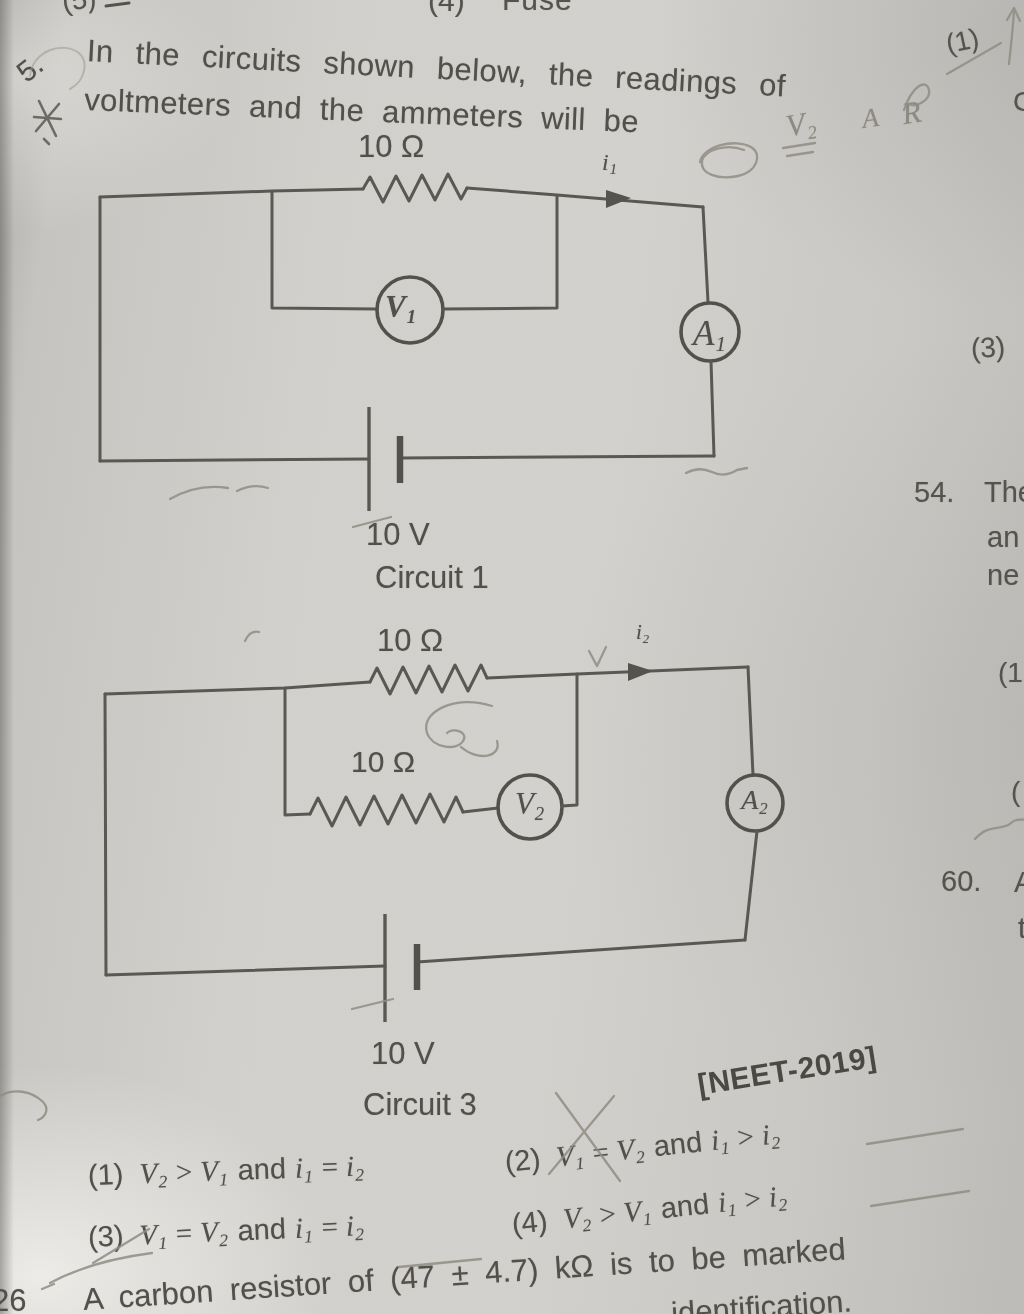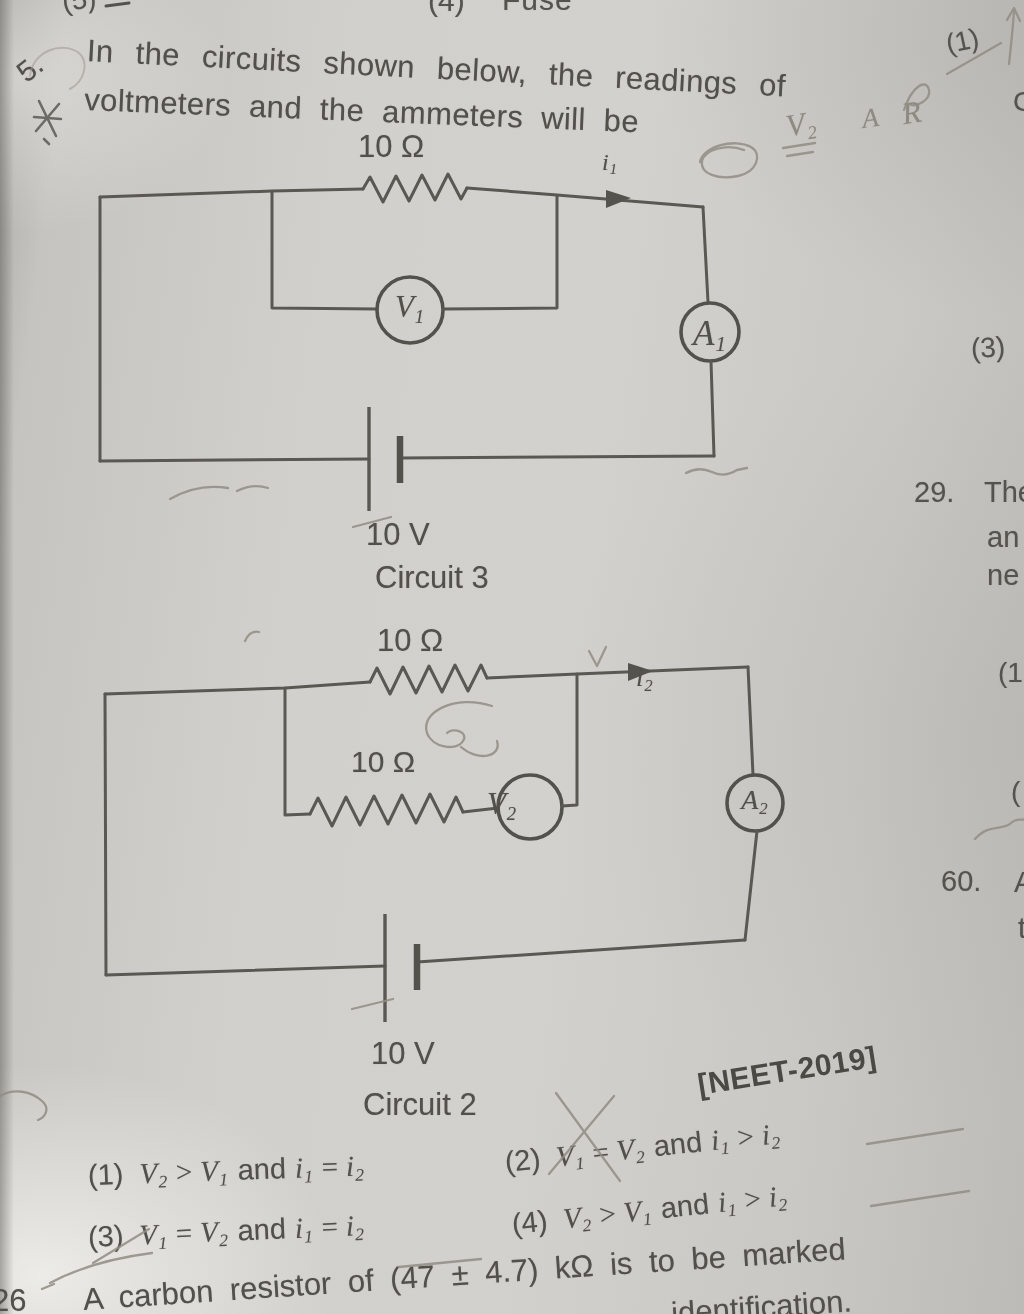--- a/index.html
+++ b/index.html
@@ -90,32 +90,32 @@
       <path class="wire" d="M745,940 L417,962"></path>
       <path class="wire" d="M385,966 L106,975"></path>
       <path class="wire-thin" d="M385,914 L385,1022"></path>
       <path class="wire-thick" d="M417,944 L417,990"></path>
     </g>
     <path class="inkline" d="M106,6 L129,3"></path>
   </svg>
 
   <div class="abs txt clabel" style="left:358px;top:129px;">10 Ω</div>
   <div class="abs txt" style="left:602px;top:148px;font-size:24px;"><span class="mvar">i</span><sub class="ms">1</sub></div>
-  <div class="meter txt" style="left:372px;top:289px;width:76px;"><span class="mvar">V</span><sub class="ms">1</sub></div>
+  <div class="meter txt" style="left:363px;top:289px;width:76px;font-weight:bold;"><span class="mvar">V</span><sub class="ms">1</sub></div>
   <div class="meter txt" style="left:674px;top:313px;width:72px;font-size:35px;"><span class="mvar">A</span><sub class="ms">1</sub></div>
   <div class="abs txt clabel" style="left:366px;top:517px;">10 V</div>
-  <div class="abs txt clabel" style="left:375px;top:560px;">Circuit 3</div>
+  <div class="abs txt clabel" style="left:375px;top:560px;">Circuit 1</div>
 
   <div class="abs txt clabel" style="left:377px;top:623px;">10 Ω</div>
-  <div class="abs txt" style="left:636px;top:620px;font-size:27px;margin-top:42px;"><span class="mvar">i</span><sub class="ms">2</sub></div>
+  <div class="abs txt" style="left:636px;top:620px;font-size:21px;"><span class="mvar">i</span><sub class="ms">2</sub></div>
   <div class="abs txt" style="left:351px;top:745px;font-size:30px;">10 Ω</div>
-  <div class="meter txt" style="left:464px;top:786px;width:76px;"><span class="mvar">V</span><sub class="ms">2</sub></div>
+  <div class="meter txt" style="left:492px;top:786px;width:76px;"><span class="mvar">V</span><sub class="ms">2</sub></div>
   <div class="meter txt" style="left:719px;top:784px;width:72px;font-size:28px;"><span class="mvar">A</span><sub class="ms">2</sub></div>
   <div class="abs txt clabel" style="left:371px;top:1036px;">10 V</div>
-  <div class="abs txt clabel" style="left:363px;top:1087px;">Circuit 2</div>
+  <div class="abs txt clabel" style="left:363px;top:1087px;">Circuit 3</div>
 
   <div class="abs neet" style="left:698px;top:1068px;transform:rotate(-9deg);transform-origin:left center;">[NEET-2019]</div>
 
   <div class="abs txt opt" style="left:88px;top:1159px;transform:rotate(-2deg);transform-origin:left center;">
     <span class="onum">(1)</span><span class="mvar">V</span><sub class="ms">2</sub><span class="rel">&gt;</span><span class="mvar">V</span><sub class="ms">1</sub><span class="word">and</span><span class="mvar">i</span><sub class="ms">1</sub><span class="rel">=</span><span class="mvar">i</span><sub class="ms">2</sub>
   </div>
   <div class="abs txt opt" style="left:505px;top:1146px;transform:rotate(-6deg);transform-origin:left center;">
     <span class="onum">(2)</span><span class="mvar">V</span><sub class="ms">1</sub><span class="rel">=</span><span class="mvar">V</span><sub class="ms">2</sub><span class="word">and</span><span class="mvar">i</span><sub class="ms">1</sub><span class="rel">&gt;</span><span class="mvar">i</span><sub class="ms">2</sub>
   </div>
   <div class="abs txt opt" style="left:88px;top:1221px;transform:rotate(-2.5deg);transform-origin:left center;">
@@ -125,21 +125,21 @@
     <span class="onum">(4)</span><span class="mvar">V</span><sub class="ms">2</sub><span class="rel">&gt;</span><span class="mvar">V</span><sub class="ms">1</sub><span class="word">and</span><span class="mvar">i</span><sub class="ms">1</sub><span class="rel">&gt;</span><span class="mvar">i</span><sub class="ms">2</sub>
   </div>
 
   <div class="abs txt" style="left:-8px;top:1283px;font-size:31px;">26</div>
   <div class="abs txt" style="left:82px;top:1282px;font-size:31px;word-spacing:8px;transform:rotate(-3.8deg);transform-origin:left top;">A carbon resistor of (47 ± 4.7) kΩ is to be marked</div>
   <div class="abs txt" style="left:670px;top:1296px;font-size:31px;transform:rotate(-4deg);transform-origin:left top;">identification.</div>
 
   <div class="abs txt frag" style="left:946px;top:26px;font-size:27px;transform:rotate(-12deg);">(1)</div>
   <div class="abs txt frag" style="left:1013px;top:86px;font-size:28px;">C</div>
   <div class="abs txt frag" style="left:971px;top:332px;font-size:28px;transform:rotate(-3deg);">(3)</div>
-  <div class="abs txt frag" style="left:914px;top:476px;font-size:29px;">29.</div>
+  <div class="abs txt frag" style="left:914px;top:476px;font-size:29px;">54.</div>
   <div class="abs txt frag" style="left:984px;top:476px;font-size:29px;">The</div>
   <div class="abs txt frag" style="left:987px;top:521px;font-size:29px;">an</div>
   <div class="abs txt frag" style="left:987px;top:559px;font-size:29px;">ne</div>
   <div class="abs txt frag" style="left:998px;top:657px;font-size:28px;">(1</div>
   <div class="abs txt frag" style="left:1011px;top:776px;font-size:28px;">(</div>
   <div class="abs txt frag" style="left:941px;top:865px;font-size:29px;">60.</div>
   <div class="abs txt frag" style="left:1014px;top:866px;font-size:29px;">A</div>
   <div class="abs txt frag" style="left:1018px;top:912px;font-size:29px;">t</div>
 
   <div class="abs pencil-text" style="left:786px;top:106px;font-size:31px;transform:rotate(-10deg);">V₂</div>

